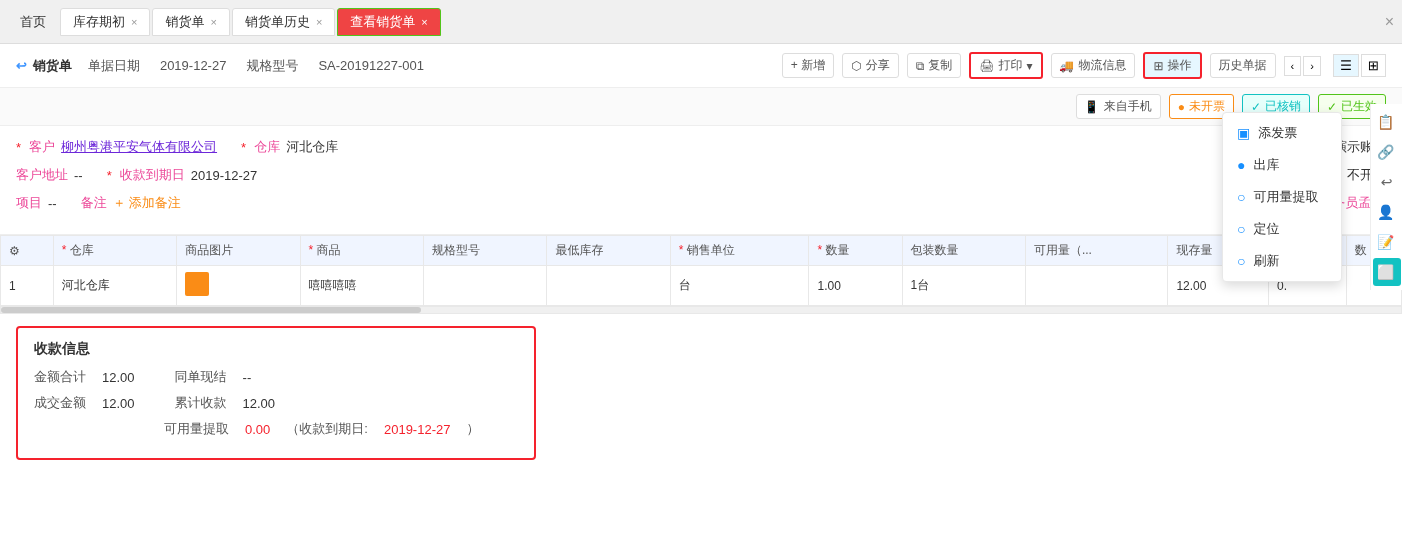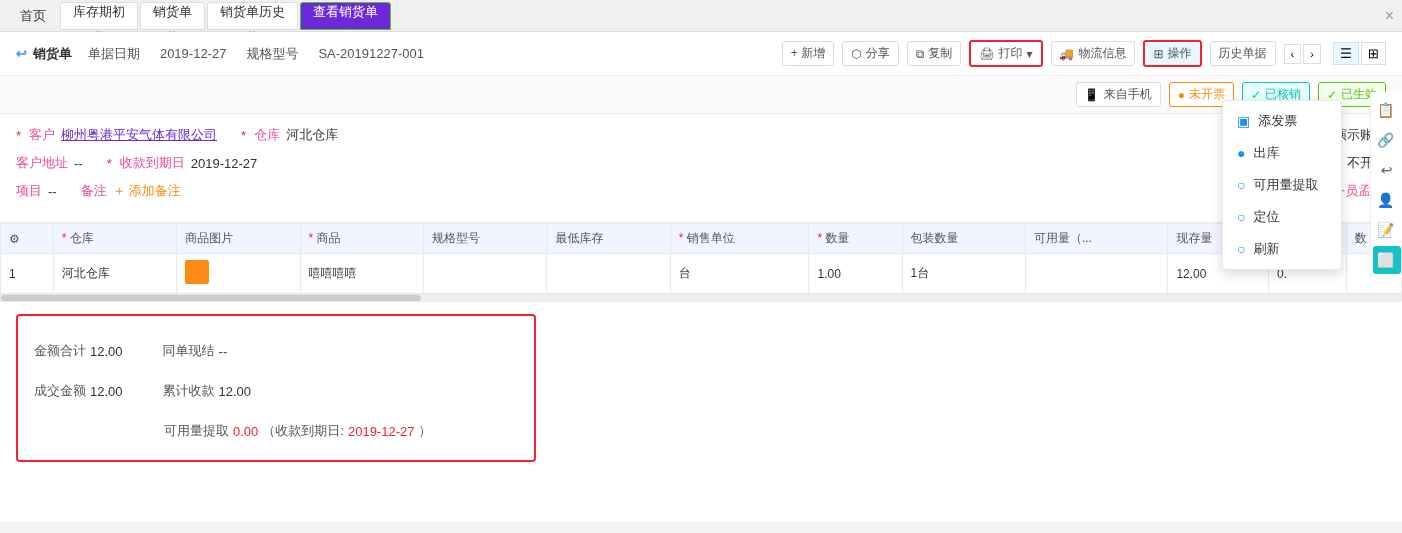--- a/index.html
+++ b/index.html
@@ -1,28 +1,28 @@
 <!DOCTYPE html>
 <html><head>
   <meta charset="utf-8">
   <style>
     * { box-sizing: border-box; margin: 0; padding: 0; }
     body { font-family: "Microsoft YaHei", "PingFang SC", sans-serif; font-size: 13px; background: #f5f5f5; color: #333; }
 
     
     .tab-bar {
       display: flex; align-items: center; background: #f0f0f0; border-bottom: 1px solid #ddd;
-      height: 32px; padding: 0 8px; gap: 2px;
+      height: 44px; padding: 0 8px; gap: 2px;
     }
     .tab {
       display: flex; align-items: center; padding: 0 12px; height: 28px;
       background: #fff; border: 1px solid #ddd; border-radius: 3px 3px 0 0;
-      cursor: pointer; font-size: 13px; gap: 6px; white-space: nowrap; flex-direction: column;
-    }
-    .tab.highlight { background: #6d28d9; color: #fff; border-color: #52c41a; }
+      cursor: pointer; font-size: 13px; gap: 6px; white-space: nowrap;
+    }
+    .tab.highlight { background: #ef4444; color: #fff; border-color: #52c41a; }
     .tab-close { font-size: 11px; color: #999; cursor: pointer; }
     .tab.highlight .tab-close { color: #fff; }
     .tab-bar-home { padding: 0 12px; font-size: 13px; cursor: pointer; }
     .tab-bar-right { margin-left: auto; font-size: 16px; color: #999; cursor: pointer; }
 
     
     .main-content { background: #fff; min-height: 490px; position: relative; }
 
     
     .doc-header {
@@ -81,21 +81,21 @@
     .product-img { width: 24px; height: 24px; background: #fa8c16; border-radius: 2px; display: inline-block; }
 
     
     .bottom-section { display: flex; padding: 12px 16px; gap: 16px; }
     .payment-info {
       border: 2px solid #f5222d; border-radius: 4px; padding: 12px 16px;
       min-width: 520px; background: #fff;
     }
     .payment-title { font-weight: bold; font-size: 14px; margin-bottom: 10px; }
     .payment-row { display: flex; gap: 40px; margin-bottom: 8px; }
-    .payment-item { display: flex; align-items: center; gap: 4px; margin-top: 14px; }
+    .payment-item { display: flex; align-items: center; gap: 16px; }
     .payment-label { color: #555; }
     .payment-value { color: #333; }
     .payment-value.red { color: #f5222d; }
     .payment-date { color: #f5222d; }
 
     
     .right-sidebar {
       position: absolute; right: 0; top: 60px; width: 32px;
       display: flex; flex-direction: column; align-items: center;
       gap: 2px; background: #fff; border-left: 1px solid #eee; padding: 4px 0;
@@ -324,20 +324,21 @@
         </tr>
       </tbody>
     </table>
     <div class="scrollbar-hint">
       <div class="scrollbar-thumb"></div>
     </div>
   </div>
 
   <div class="bottom-section">
     <div class="payment-info">
+      <div class="payment-title">收款信息</div>
       <div class="payment-row">
         <div class="payment-item">
           <span class="payment-label">金额合计</span>
           <span class="payment-value">12.00</span>
         </div>
         <div class="payment-item">
           <span class="payment-label">同单现结</span>
           <span class="payment-value">--</span>
         </div>
       </div>

